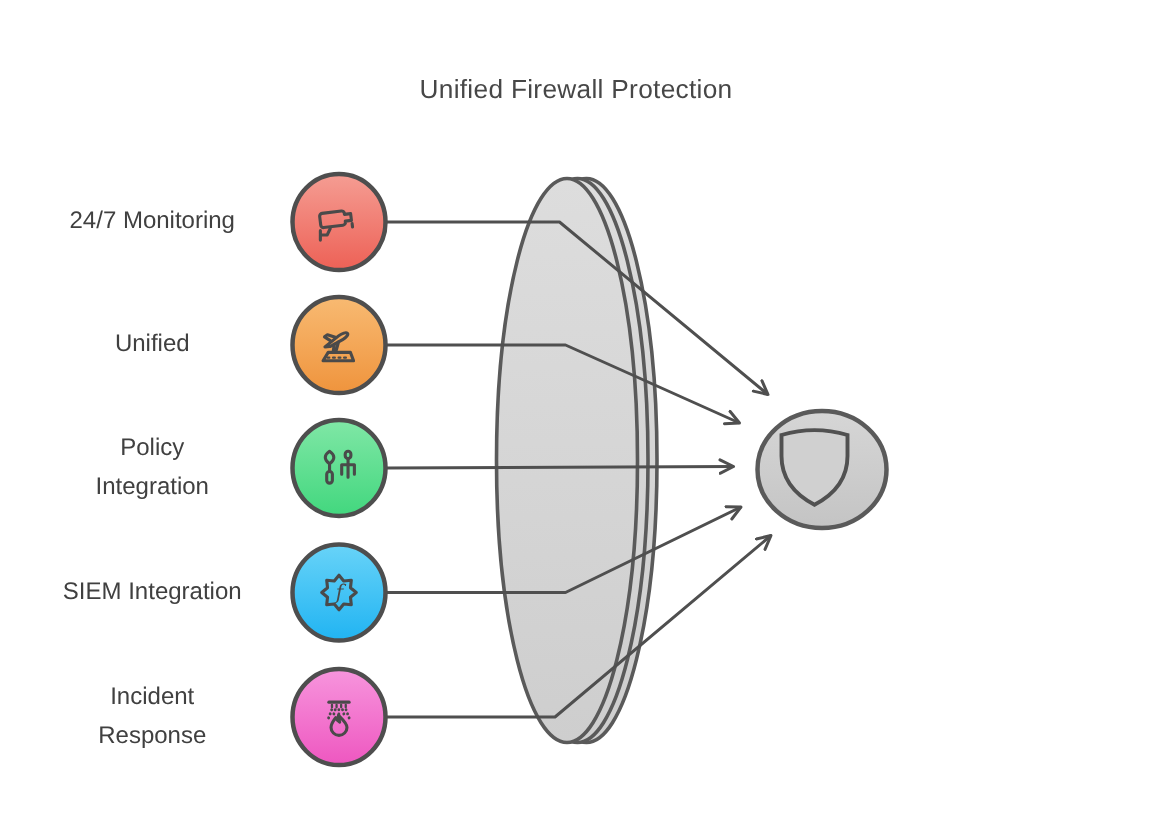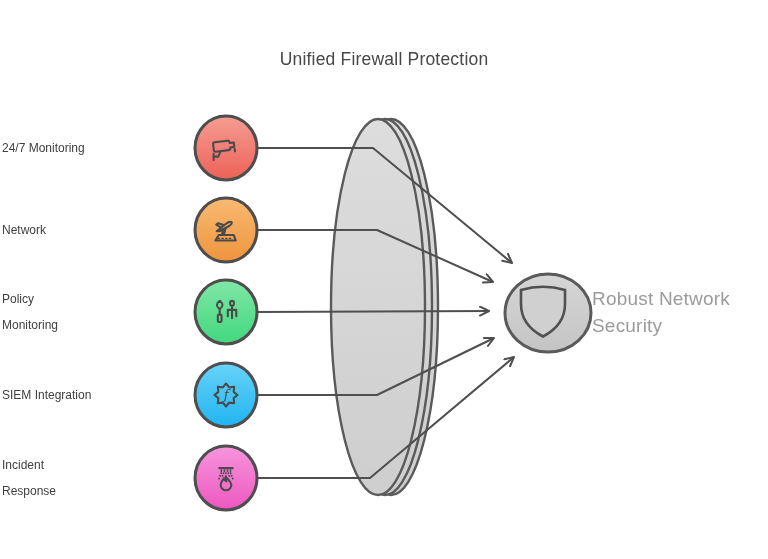--- a/index.html
+++ b/index.html
@@ -7,24 +7,24 @@
     position:relative; width:768px; height:559px;
     background:var(--background,#fff); overflow:hidden;
     font-family:"Liberation Sans", sans-serif;
   }
   #title {
     position:absolute; top:49px; left:0; width:768px;
     text-align:center; font-size:17.5px; font-weight:500;
     color:var(--title_text,#474747); letter-spacing:.2px;
   }
   .input-label {
-    position:absolute; left:2px; width:179px;
+    position:absolute; left:12px; width:179px;
     display:flex; flex-direction:column; justify-content:center;
-    align-items:flex-start; height:80px;
-    font-size:12px; line-height:26px; color:var(--label_text,#404040);
+    align-items:center; height:80px;
+    font-size:16px; line-height:26px; color:var(--label_text,#404040);
     text-align:right;
   }
   .input-label span { display:block; }
   #output-label {
     position:absolute; left:592px; top:285px;
     font-size:19px; line-height:27px; color:var(--output_text,#9b9b9b);
     letter-spacing:.2px;
   }
   svg#diagram { position:absolute; top:0; left:0; }
   .connector { stroke:var(--line,#4f4f4f); stroke-width:2; fill:none; stroke-linejoin:round; }
@@ -43,39 +43,35 @@
 
 <div id="canvas">
 
   <div id="title">Unified Firewall Protection</div>
 
   <div class="input-label" style="top:108px">
     <span>24/7 Monitoring</span>
       <span></span>
   </div>
   <div class="input-label" style="top:190px">
-    <span>Network</span>
+    <span>Unified</span>
   </div>
   <div class="input-label" style="top:272px">
     <span>Policy</span>
-      <span>Monitoring</span>
+      <span>Integration</span>
   </div>
   <div class="input-label" style="top:438px">
     <span>Incident</span>
       <span>Response</span>
   </div>
   <div class="input-label" style="top:355px">
     <span>SIEM Integration</span>
       <span></span>
   </div>
 
-  <div id="output-label">
-    <span>Robust Network</span><br>
-    <span>Security</span>
-  </div>
 
   <svg id="diagram" width="768" height="559" viewBox="0 0 768 559">
     <defs>
       <linearGradient id="grad0" x1="0" y1="0" x2="0" y2="1">
         <stop offset="0" stop-color="#f59d93"></stop>
         <stop offset="1" stop-color="#ed6156"></stop>
       </linearGradient>
       <linearGradient id="grad1" x1="0" y1="0" x2="0" y2="1">
         <stop offset="0" stop-color="#f8ba72"></stop>
         <stop offset="1" stop-color="#ef943d"></stop>

